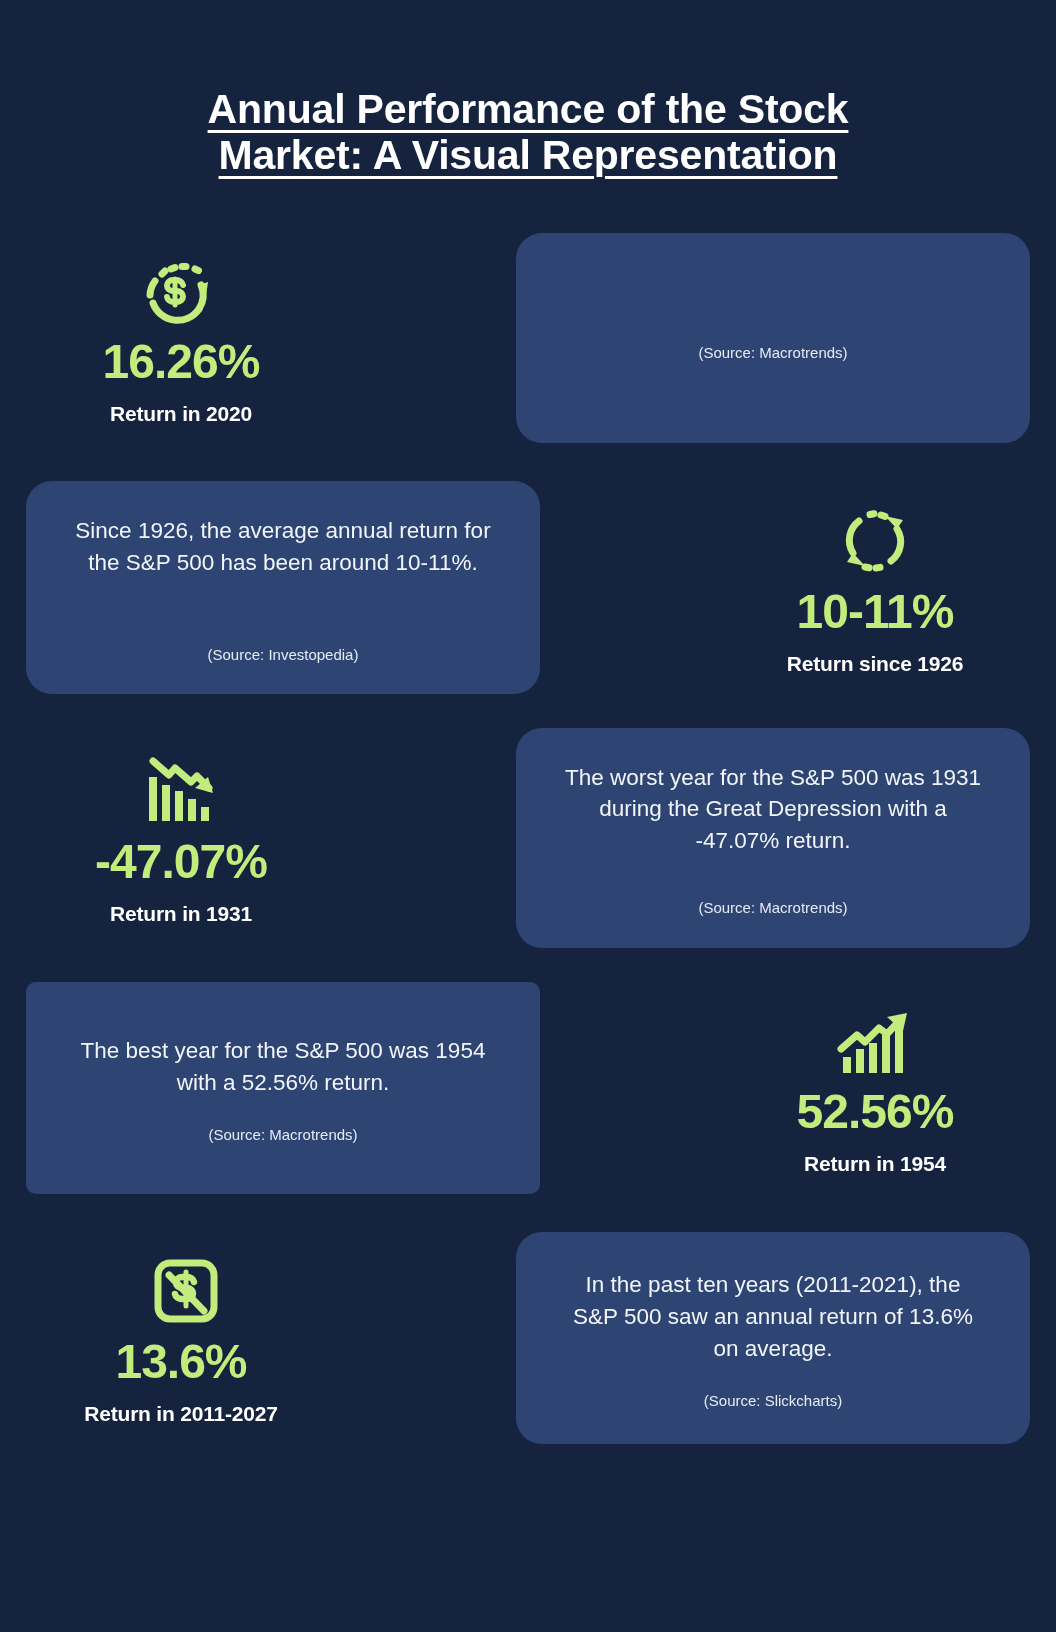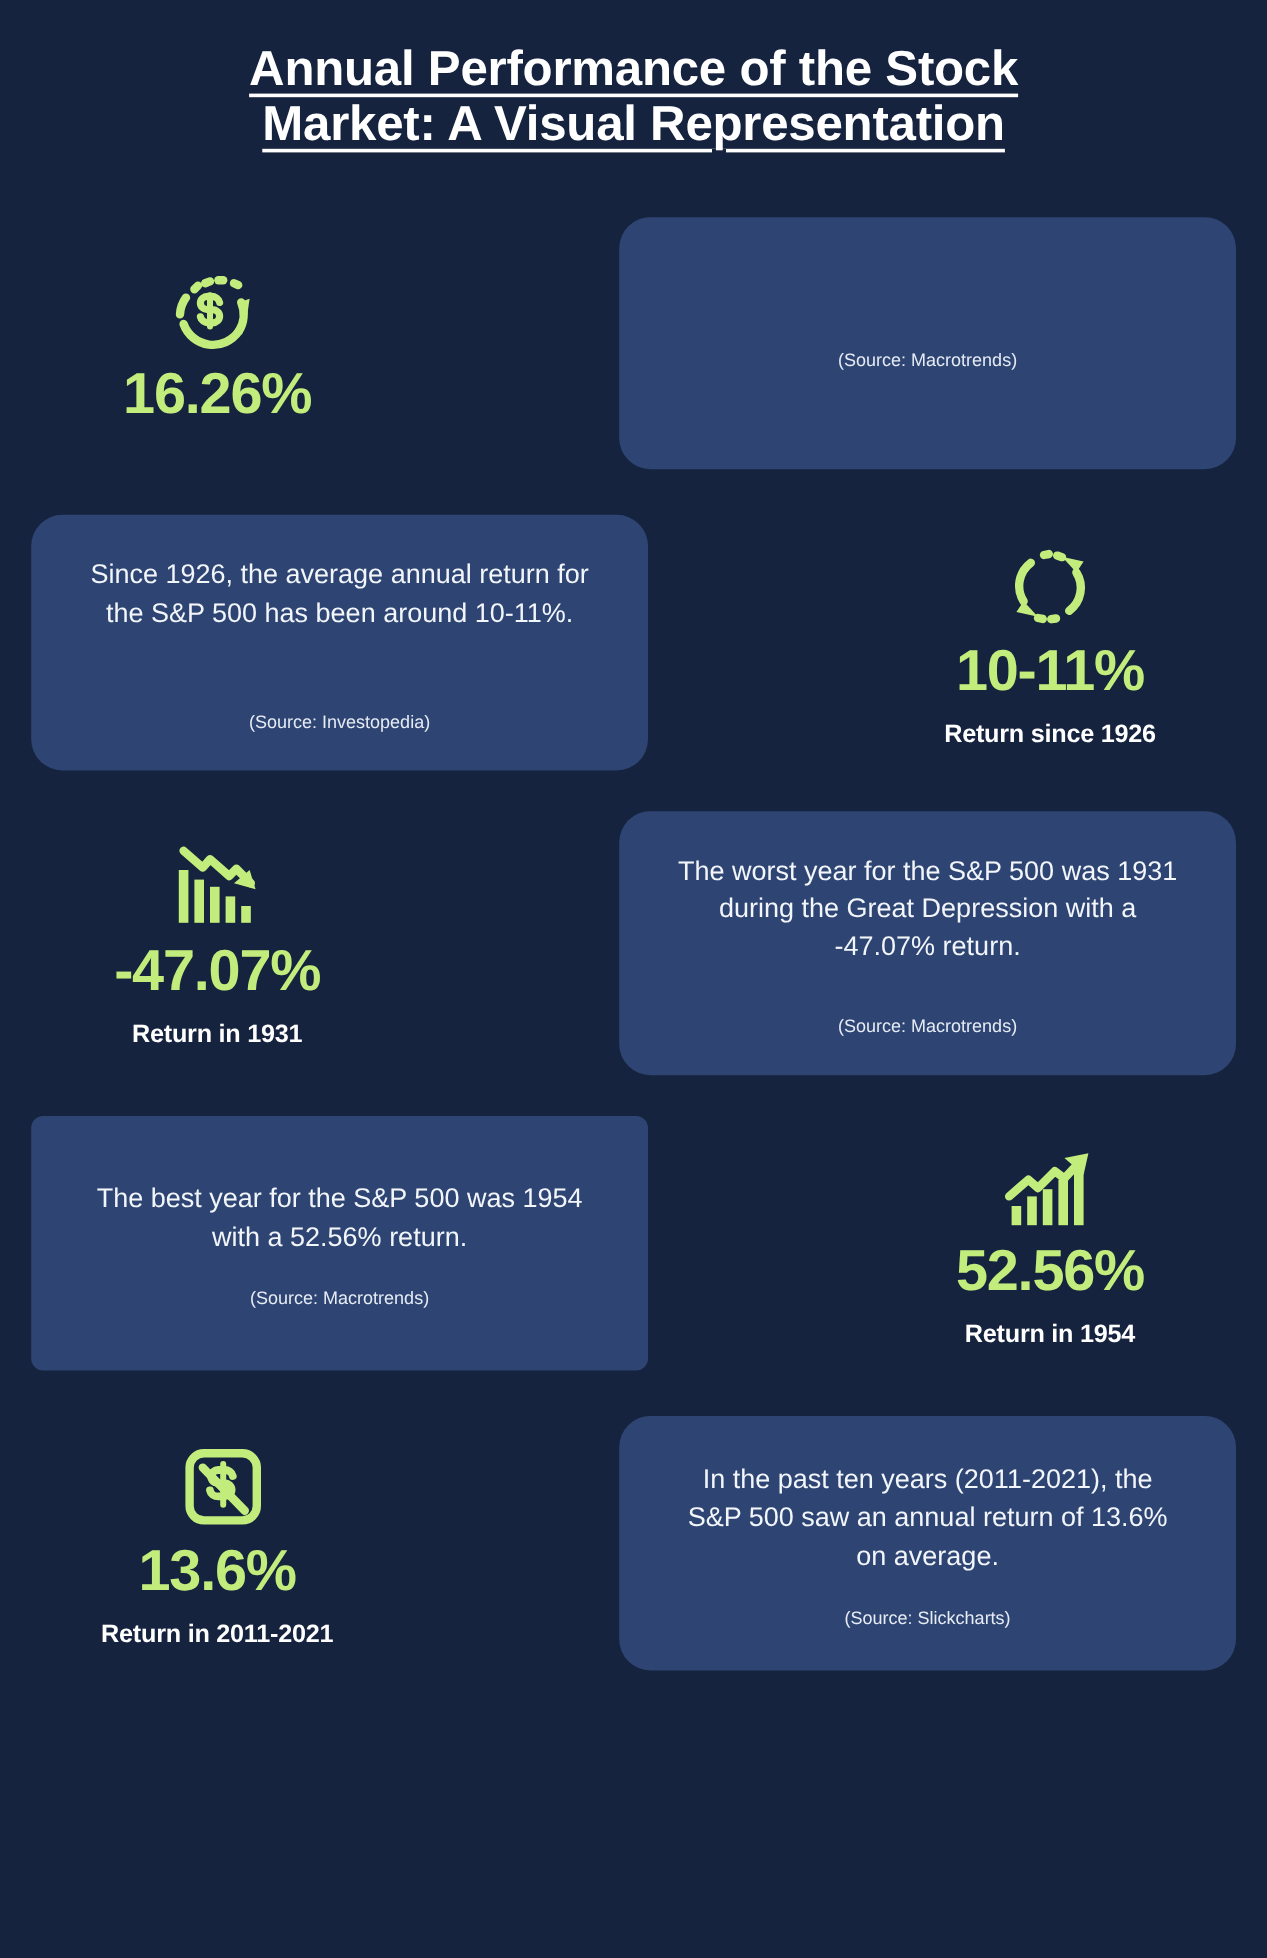--- a/index.html
+++ b/index.html
@@ -12,21 +12,21 @@
   .page{
     position:relative;
     width:1056px;
     height:1632px;
     background:#16233f;
     padding:0;
   }
 
   
   .title-wrap{
-    padding-top:34px;
+    padding-top:86px;
     text-align:center;
   }
   .title{
     display:inline-block;
     color:#ffffff;
     font-size:41px;
     font-weight:bold;
     line-height:1.13;
     letter-spacing:-0.2px;
     max-width:700px;
@@ -139,20 +139,21 @@
             <path d="M29 23 l3 -3" stroke="#c2ed7c" stroke-width="7" stroke-linecap="round"></path>
             <path d="M38 18 l4 -1.5" stroke="#c2ed7c" stroke-width="7" stroke-linecap="round"></path>
             <path d="M49 15.5 l4 0" stroke="#c2ed7c" stroke-width="7" stroke-linecap="round"></path>
             <path d="M62 18 l3.5 1.6" stroke="#c2ed7c" stroke-width="7" stroke-linecap="round"></path>
             <path d="M66 34 l9 -3 -2 14 z" fill="#c2ed7c"></path>
             <path d="M42 28 v26" stroke="#c2ed7c" stroke-width="5" stroke-linecap="round"></path>
             <path d="M50 34 a7 6 0 0 0 -7 -5 h-3 a6 5.5 0 0 0 0 11 h4 a6 5.5 0 0 1 0 11 h-3 a7 6 0 0 1 -7 -5" stroke="#c2ed7c" stroke-width="6" fill="none" stroke-linecap="round"></path>
           </svg>
         </div>
         <div class="stat-value">16.26%</div>
+        <div class="stat-label">Return in 2020</div>
       </div>
       <div class="card">
         <p class="card-source">(Source: Macrotrends)</p>
       </div>
     </div>
 
     <div class="row row-2 reverse">
       <div class="stat">
         <div class="stat-icon">
           <svg width="92" height="80" viewBox="0 0 92 80" fill="none">
@@ -223,21 +224,21 @@
       <div class="stat">
         <div class="stat-icon">
           <svg width="86" height="80" viewBox="0 0 86 80" fill="none">
             <rect x="20" y="12" width="56" height="56" rx="12" stroke="#c2ed7c" stroke-width="7" fill="none"></rect>
             <path d="M56 31 a7 6 0 0 0 -7 -5 h-5 a6 5.5 0 0 0 0 11 h5 a6 5.5 0 0 1 0 11 h-5 a7 6 0 0 1 -7 -5" stroke="#c2ed7c" stroke-width="6.5" fill="none" stroke-linecap="round"></path>
             <path d="M48 21 v34" stroke="#c2ed7c" stroke-width="5" stroke-linecap="round"></path>
             <path d="M31 24 L66 60" stroke="#c2ed7c" stroke-width="7" stroke-linecap="round"></path>
           </svg>
         </div>
         <div class="stat-value">13.6%</div>
-        <div class="stat-label">Return in 2011-2021</div>
+        <div class="stat-label">Return in 2011-2027</div>
       </div>
       <div class="card">
         <p class="card-text">In the past ten years (2011-2021), the S&amp;P 500 saw an annual return of 13.6% on average.</p>
         <p class="card-source">(Source: Slickcharts)</p>
       </div>
     </div>
 
   </div>
 </div>
 

